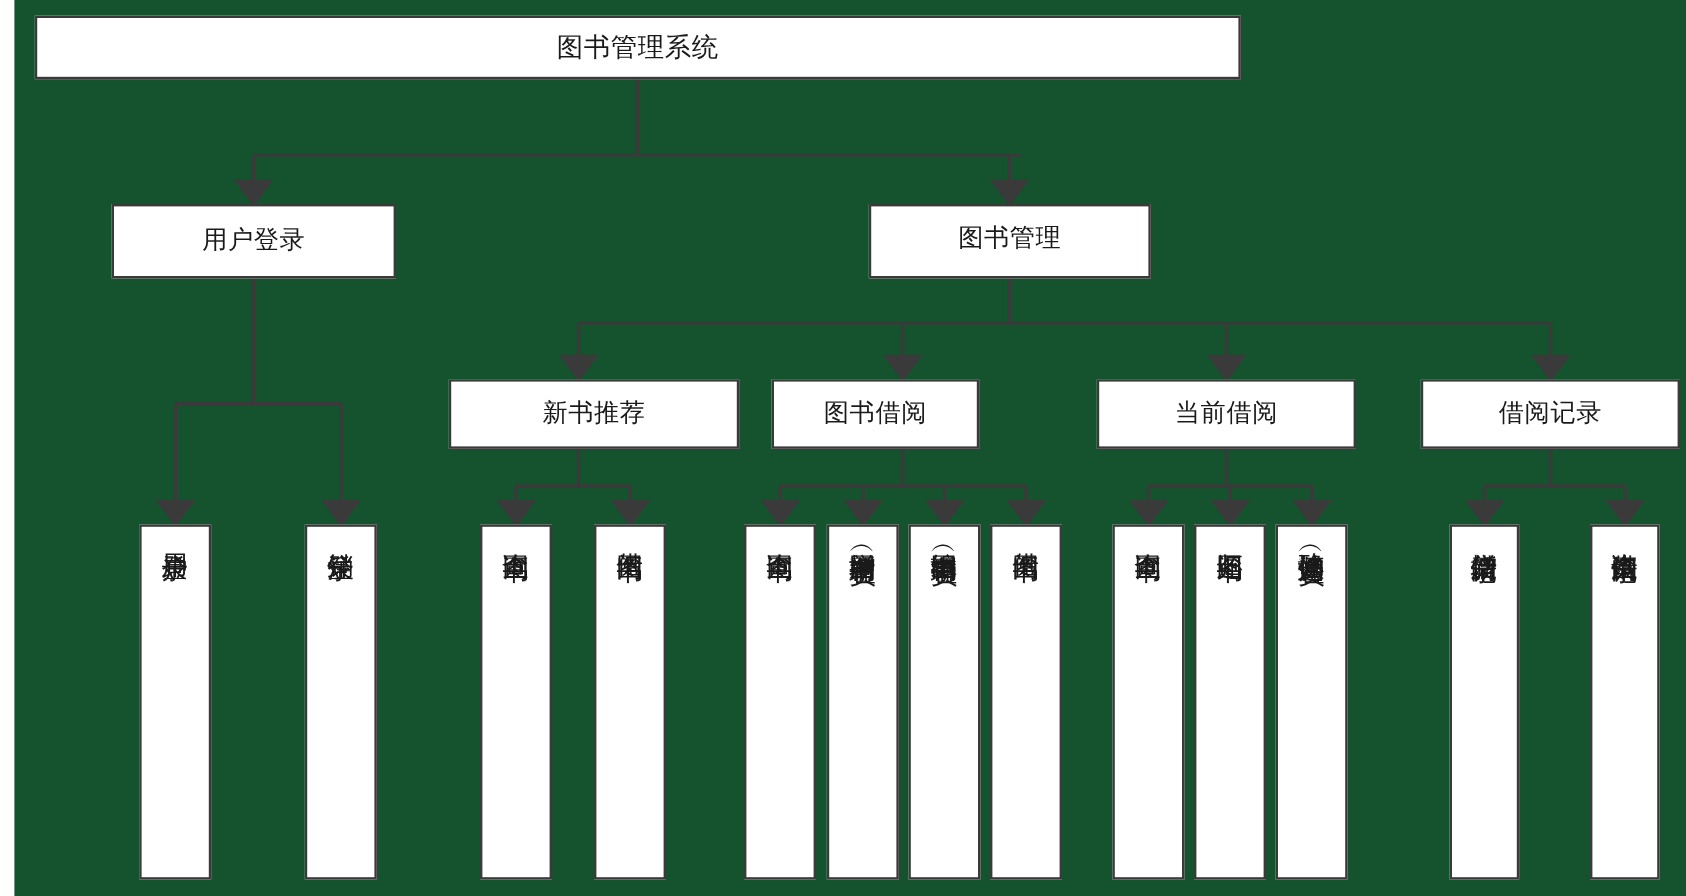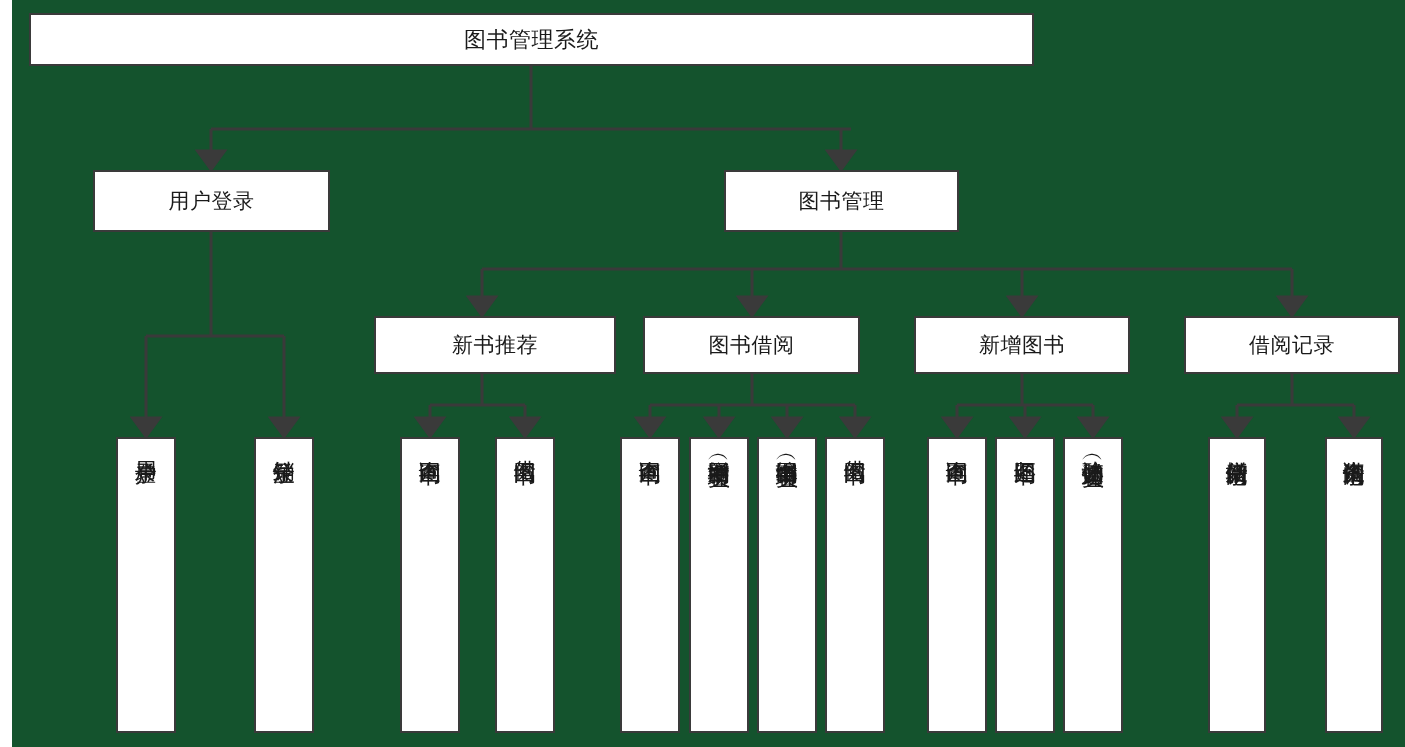--- a/index.html
+++ b/index.html
@@ -130,32 +130,32 @@
     </g>
   </svg>
 
   <div class="node root horizontal" style="left:17px; top:13px; width:1005px; height:53px;">
     <span class="node-label">图书管理系统</span>
   </div>
 
   <div class="node horizontal" style="left:81px; top:170px; width:237px; height:62px;">
     <span class="node-label">用户登录</span>
   </div>
-  <div class="node horizontal" style="left:712px; top:170px; width:235px; height:62px;">
+  <div class="node horizontal" style="left:712px; top:170px; width:235px; height:62px;font-family:Liberation Mono, monospace;">
     <span class="node-label">图书管理</span>
   </div>
 
   <div class="node horizontal" style="left:362px; top:316px; width:242px; height:58px;">
     <span class="node-label">新书推荐</span>
   </div>
-  <div class="node horizontal" style="left:631px; top:316px; width:217px; height:58px;">
+  <div class="node horizontal" style="left:631px; top:316px; width:173px; height:58px;">
     <span class="node-label">图书借阅</span>
   </div>
   <div class="node horizontal" style="left:902px; top:316px; width:216px; height:58px;">
-    <span class="node-label">新增图书</span>
+    <span class="node-label">当前借阅</span>
   </div>
   <div class="node horizontal" style="left:1172px; top:316px; width:216px; height:58px;">
     <span class="node-label">借阅记录</span>
   </div>
 
   <div class="node vertical" style="left:104px; top:437px; width:60px; height:296px;">
     <span class="node-label">用户登录</span>
   </div>
   <div class="node vertical" style="left:242px; top:437px; width:60px; height:296px;">
     <span class="node-label">注销登录</span>

